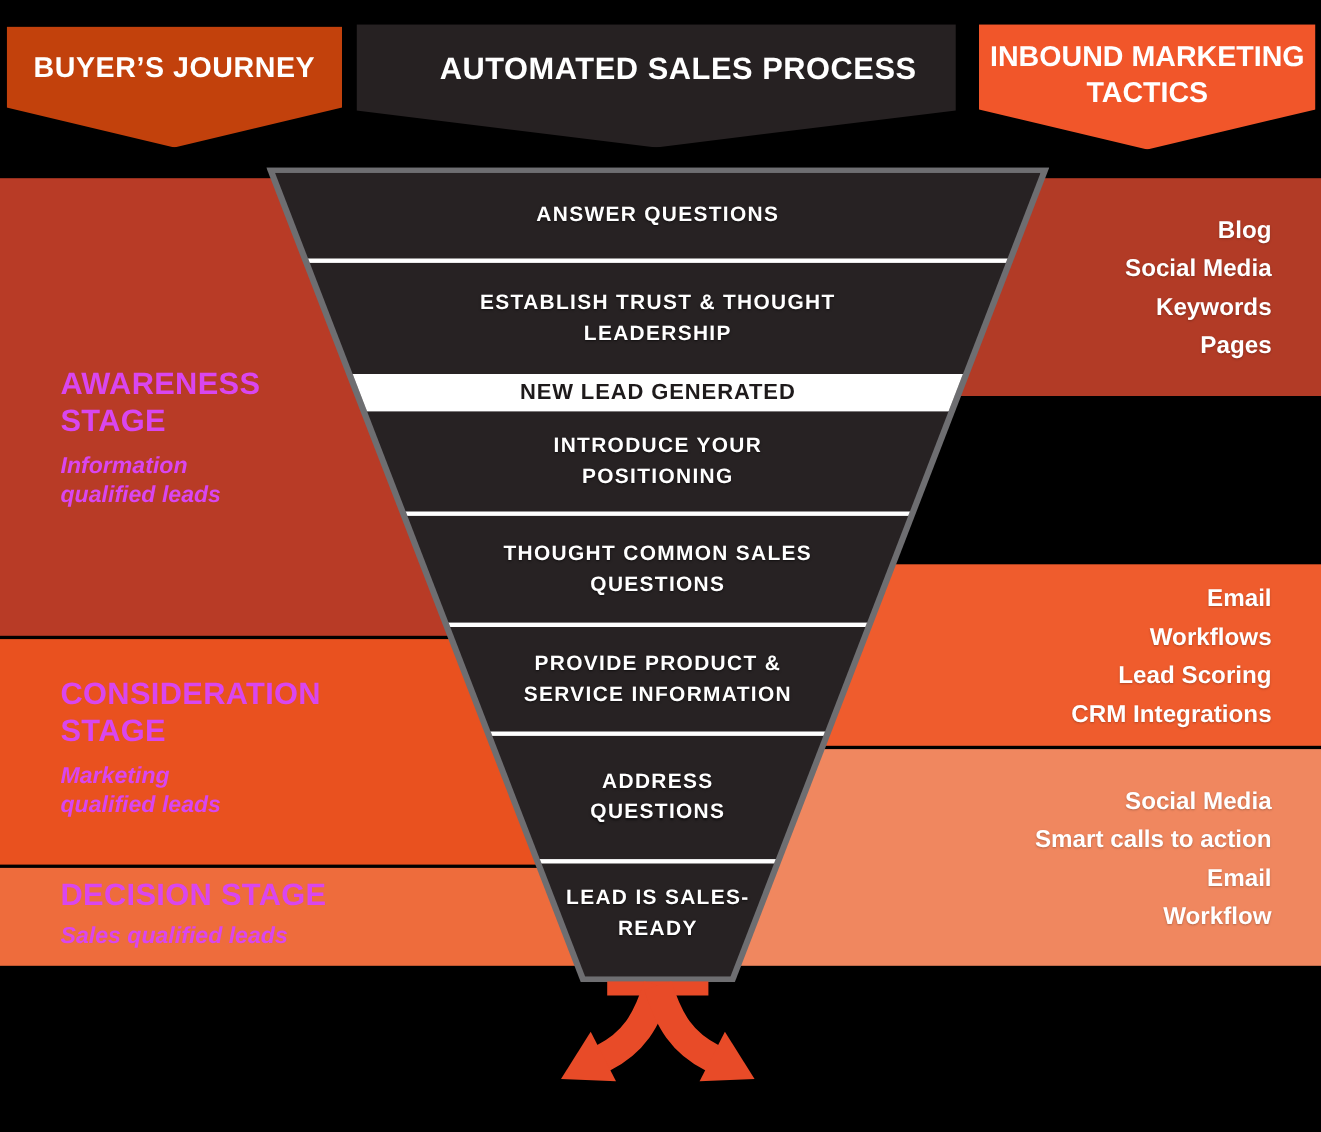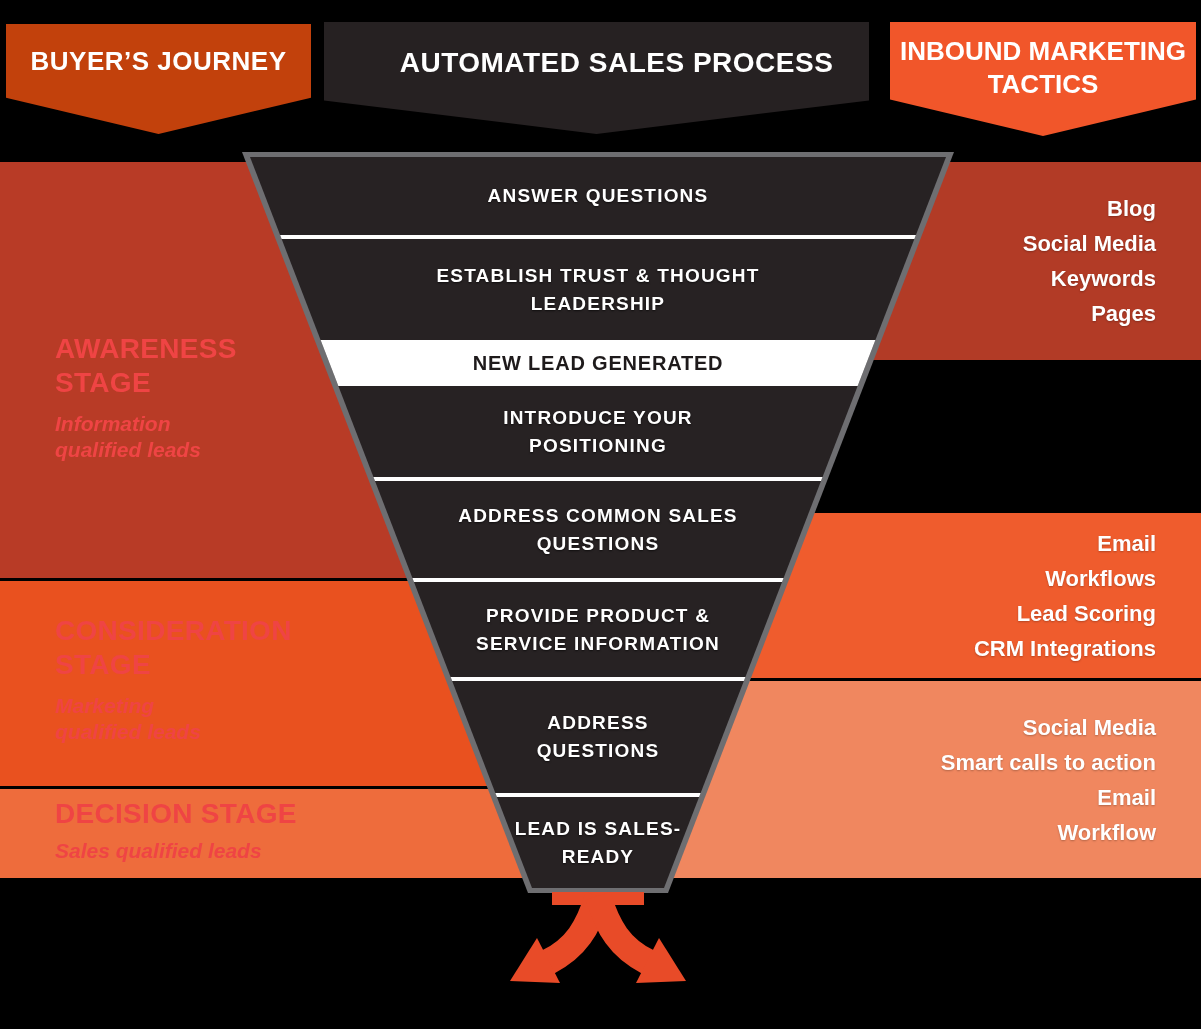--- a/index.html
+++ b/index.html
@@ -27,38 +27,38 @@
   #band-decision{top:789px;height:89px;}
   .tactic-band{position:absolute;left:600px;width:601px;display:flex;flex-direction:column;
     justify-content:center;align-items:flex-end;padding-right:45px;box-sizing:border-box;}
   #tband-0{top:162px;height:198px;}
   #tband-1{top:363px;height:147px;}
   #tband-2{top:513px;height:165px;}
   #tband-3{top:681px;height:197px;}
   .tactic-item{color:#fff;font-weight:bold;font-size:22px;line-height:35px;
     text-shadow:0 1px 2px rgba(0,0,0,.25);}
   
-  .stage-text{position:absolute;left:55px;color:#ef4444;}
+  .stage-text{position:absolute;left:55px;color:#d946ef;}
   #stage-text-0{top:332px;}
   #stage-text-1{top:614px;}
   #stage-text-2{top:797px;}
   .stage-title{font-size:28px;font-weight:bold;line-height:34px;max-width:255px;letter-spacing:.3px;}
   .stage-sub{font-style:italic;font-weight:bold;font-size:21px;line-height:26px;margin-top:11px;max-width:185px;}
   #stage-text-2 .stage-sub{max-width:none;white-space:nowrap;margin-top:7px;}
   
   #funnel-outer{left:242px;top:152px;width:712px;height:741px;
     clip-path:polygon(0 0,100% 0,59.83% 100%,40.17% 100%);}
   #funnel-inner{left:250px;top:157px;width:696px;height:731px;
     clip-path:polygon(0 0,100% 0,59.48% 100%,40.52% 100%);
     display:flex;flex-direction:column;}
   .frow{display:flex;align-items:center;justify-content:center;flex:none;}
   .frow span{color:#fff;font-weight:bold;font-size:19px;letter-spacing:1.2px;line-height:28px;
     text-align:center;text-shadow:0 1px 2px rgba(0,0,0,.6);}
   .fsep{flex:none;height:4px;width:100%;}
-  .fband{display:flex;align-items:center;justify-content:center;flex:none;height:46px;}
+  .fband{display:flex;align-items:center;justify-content:center;flex:none;height:34px;}
   .fband span{color:#1e1a1b;font-weight:bold;font-size:20px;letter-spacing:.8px;}
   #frow-0{height:78px;} #frow-1{height:101px;} #frow-2{height:91px;}
   #frow-3{height:97px;} #frow-4{height:95px;} #frow-5{height:112px;} #frow-6{height:91px;}
   #frow-1 span{max-width:360px;} #frow-2 span{max-width:250px;} #frow-3 span{max-width:310px;}
   #frow-4 span{max-width:270px;} #frow-5 span{max-width:190px;} #frow-6 span{max-width:195px;}
   
   #split-arrows{left:458px;top:892px;width:280px;height:112px;}
 </style>
 </head>
 <body>
@@ -121,21 +121,21 @@
       <span>ESTABLISH TRUST &amp; THOUGHT LEADERSHIP</span>
     </div>
     <div class="fband" style="background-color: rgb(255, 255, 255);">
       <span>NEW LEAD GENERATED</span>
     </div>
     <div class="frow" id="frow-2">
       <span>INTRODUCE YOUR POSITIONING</span>
     </div>
     <div class="fsep" style="background-color: rgb(255, 255, 255);"></div>
     <div class="frow" id="frow-3">
-      <span>ADDRESS COMMON SALES QUESTIONS</span>
+      <span>THOUGHT COMMON SALES QUESTIONS</span>
     </div>
     <div class="fsep" style="background-color: rgb(255, 255, 255);"></div>
     <div class="frow" id="frow-4">
       <span>PROVIDE PRODUCT &amp; SERVICE INFORMATION</span>
     </div>
     <div class="fsep" style="background-color: rgb(255, 255, 255);"></div>
     <div class="frow" id="frow-5">
       <span>ADDRESS QUESTIONS</span>
     </div>
     <div class="fsep" style="background-color: rgb(255, 255, 255);"></div>

